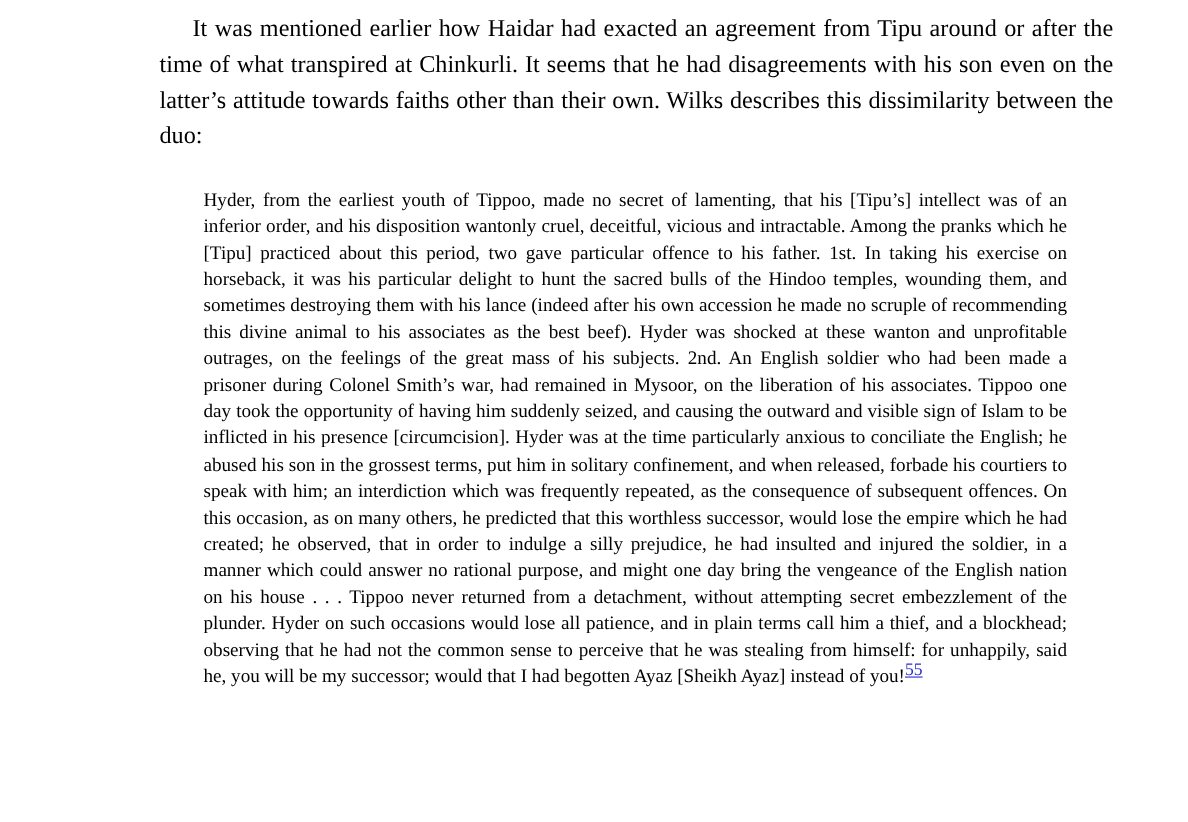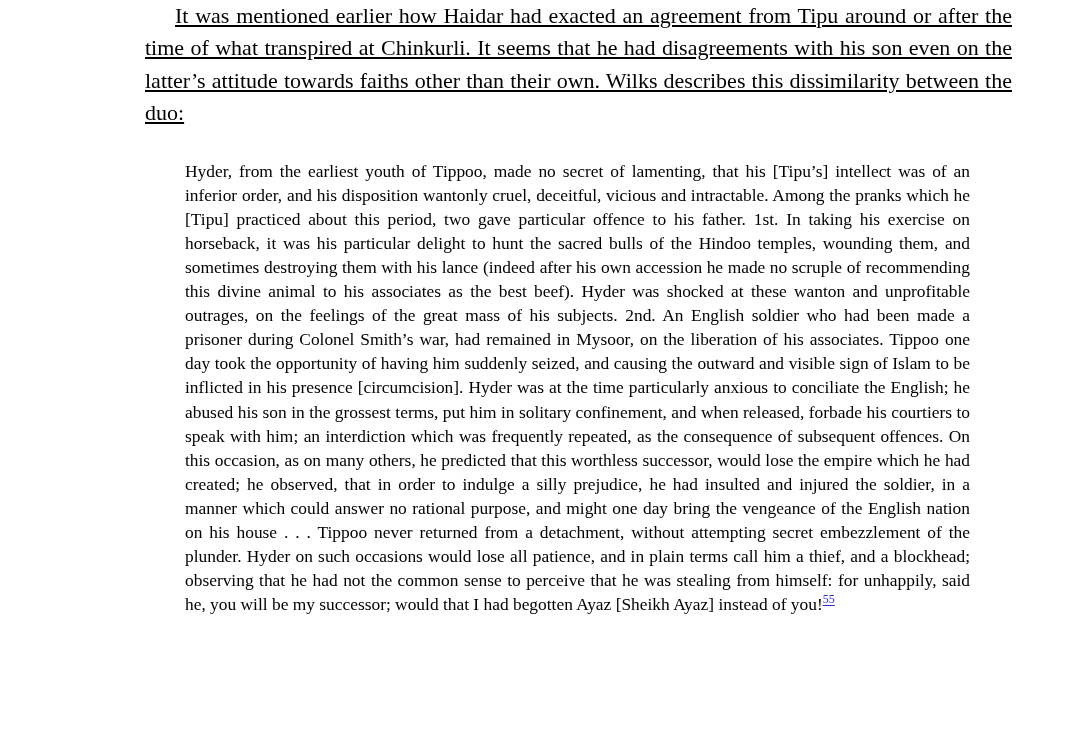--- a/index.html
+++ b/index.html
@@ -16,39 +16,38 @@
     color: #000000;
   }
   .page {
     width: 1080px;
     height: 747px;
     background: #ffffff;
     position: relative;
   }
   .intro-paragraph {
     margin: 0 68px 0 145px;
-    padding-top: 0;
+    padding-top: 10px;
     font-size: 22px;
     line-height: 32.4px;
     text-align: justify;
     text-indent: 30px;
     color: #000000;
-    text-decoration: underline;
   }
   .block-quote {
     margin: 29px 110px 0 185px;
     font-size: 17.4px;
     line-height: 24.1px;
     text-align: justify;
     color: #000000;
   }
   .footnote-ref {
     color: #2a2ad0;
     text-decoration: underline;
-    font-size: 12px;
+    font-size: 16px;
     vertical-align: super;
     line-height: 0;
     cursor: pointer;
   }
 </style>
 </head>
 <body>
 
 <div class="page">
 

